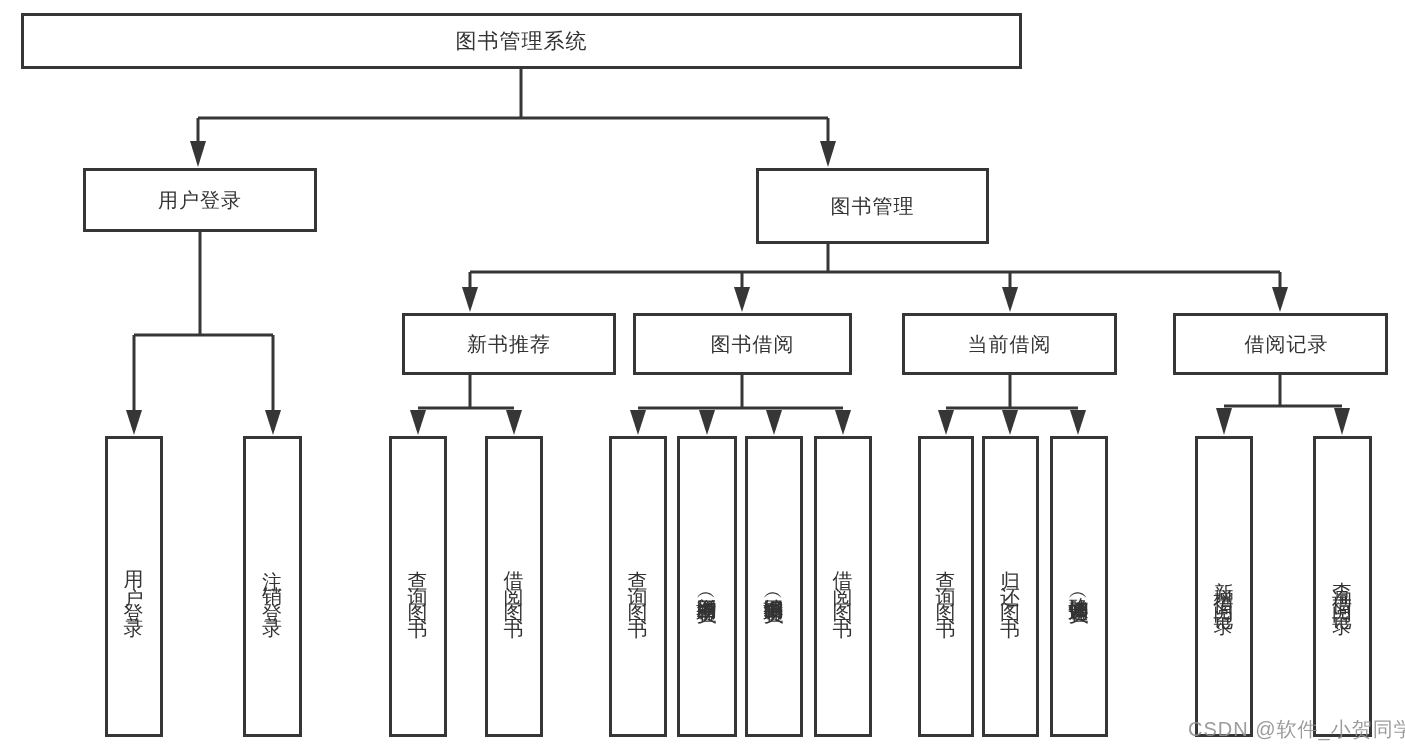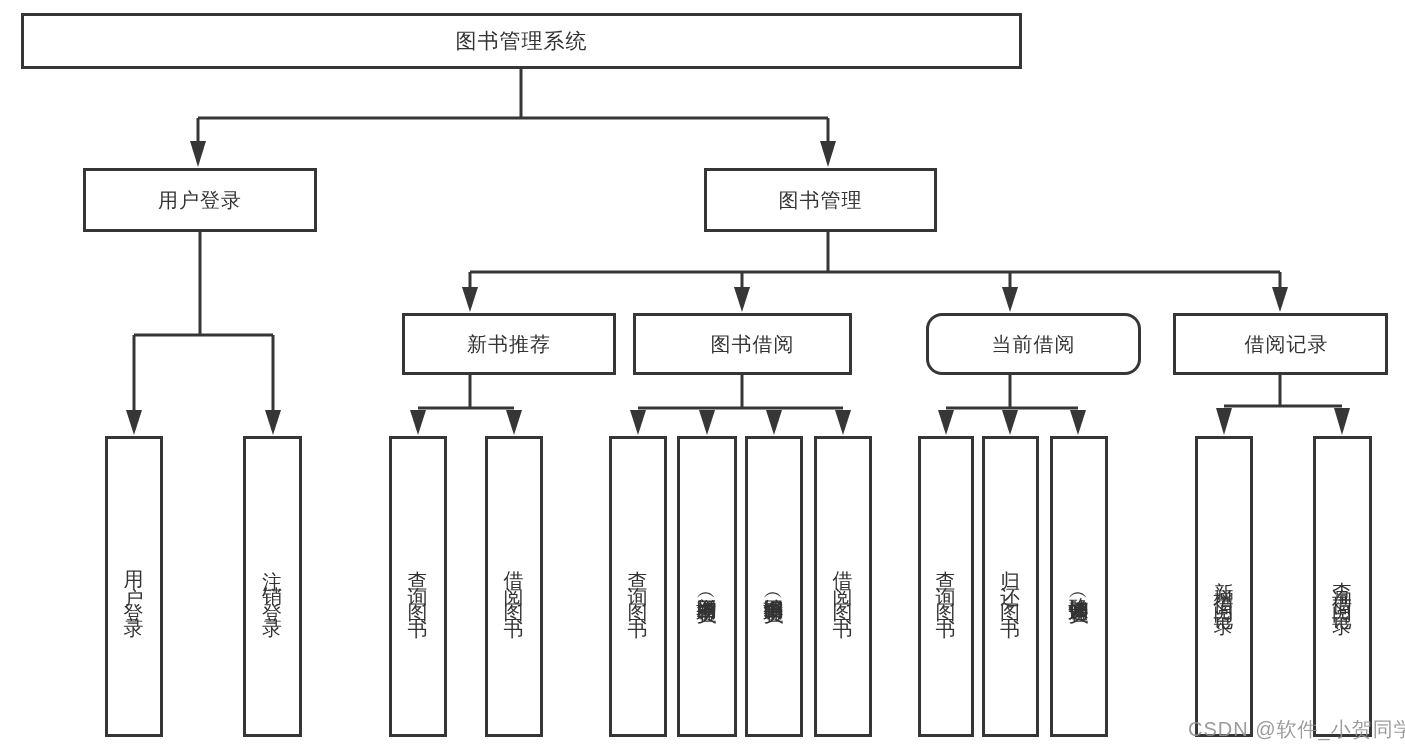--- a/index.html
+++ b/index.html
@@ -107,31 +107,31 @@
     </g>
   </svg>
 
   <div class="node title" style="left:21px;top:13px;width:1001px;height:56px;">
     <span class="hlabel">图书管理系统</span>
   </div>
 
   <div class="node" style="left:83px;top:168px;width:234px;height:64px;">
     <span class="hlabel">用户登录</span>
   </div>
-  <div class="node" style="left:704px;top:168px;width:233px;height:64px;">
+  <div class="node" style="left:756px;top:168px;width:233px;height:76px;">
     <span class="hlabel">图书管理</span>
   </div>
 
   <div class="node" style="left:363px;top:313px;width:214px;height:62px;margin-left:39px;">
     <span class="hlabel">新书推荐</span>
   </div>
   <div class="node" style="left:633px;top:313px;width:219px;height:62px;padding-left:20px;">
     <span class="hlabel">图书借阅</span>
   </div>
-  <div class="node" style="left:926px;top:313px;width:215px;height:62px;border-radius:16px;">
+  <div class="node" style="left:902px;top:313px;width:215px;height:62px;">
     <span class="hlabel">当前借阅</span>
   </div>
   <div class="node" style="left:1173px;top:313px;width:215px;height:62px;padding-left:12px;">
     <span class="hlabel">借阅记录</span>
   </div>
 
   <div class="node" style="left:105px;top:436px;width:58px;height:301px;">
     <span class="vlabel v4">用户登录</span>
   </div>
   <div class="node" style="left:243px;top:436px;width:59px;height:301px;">

